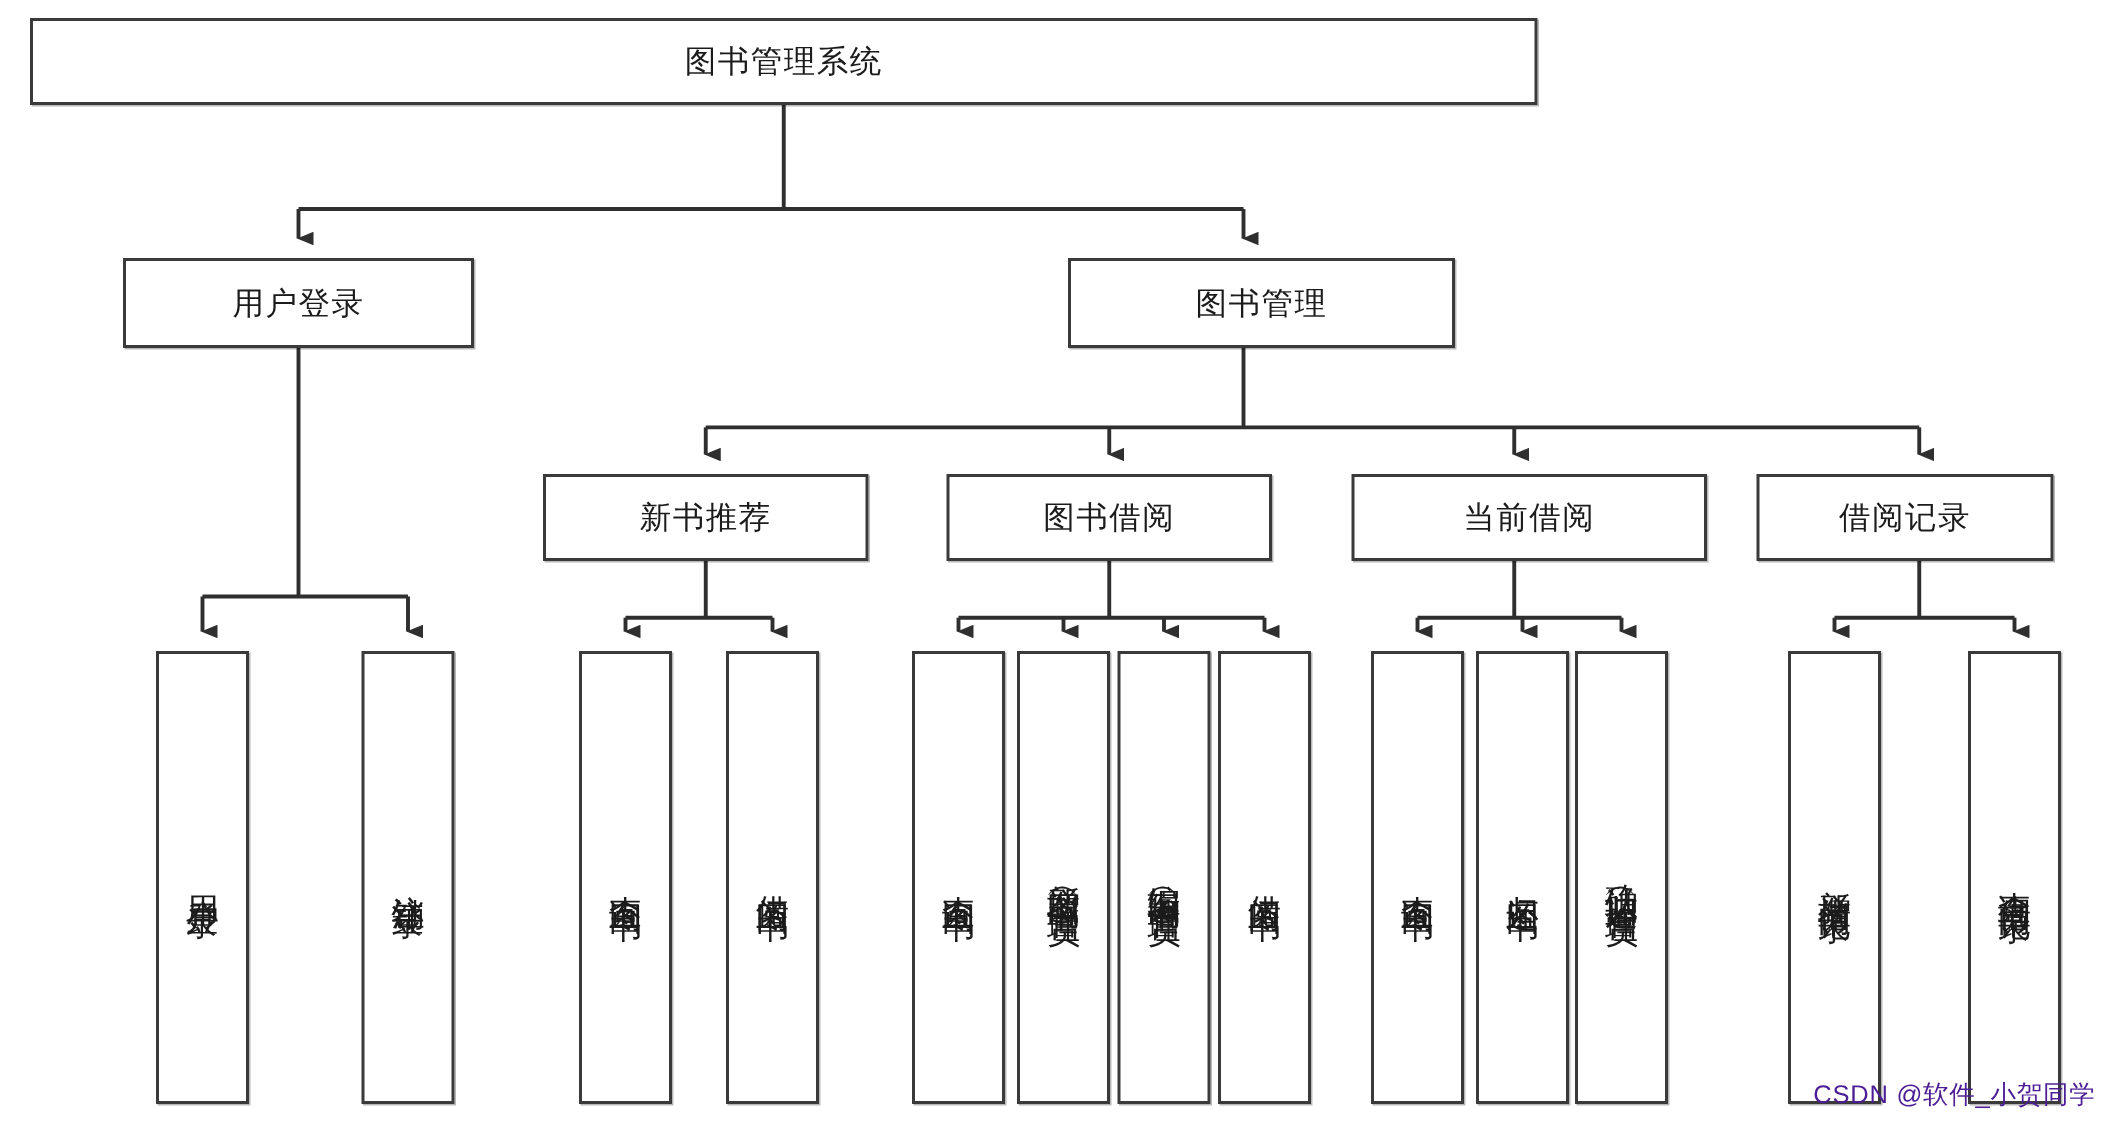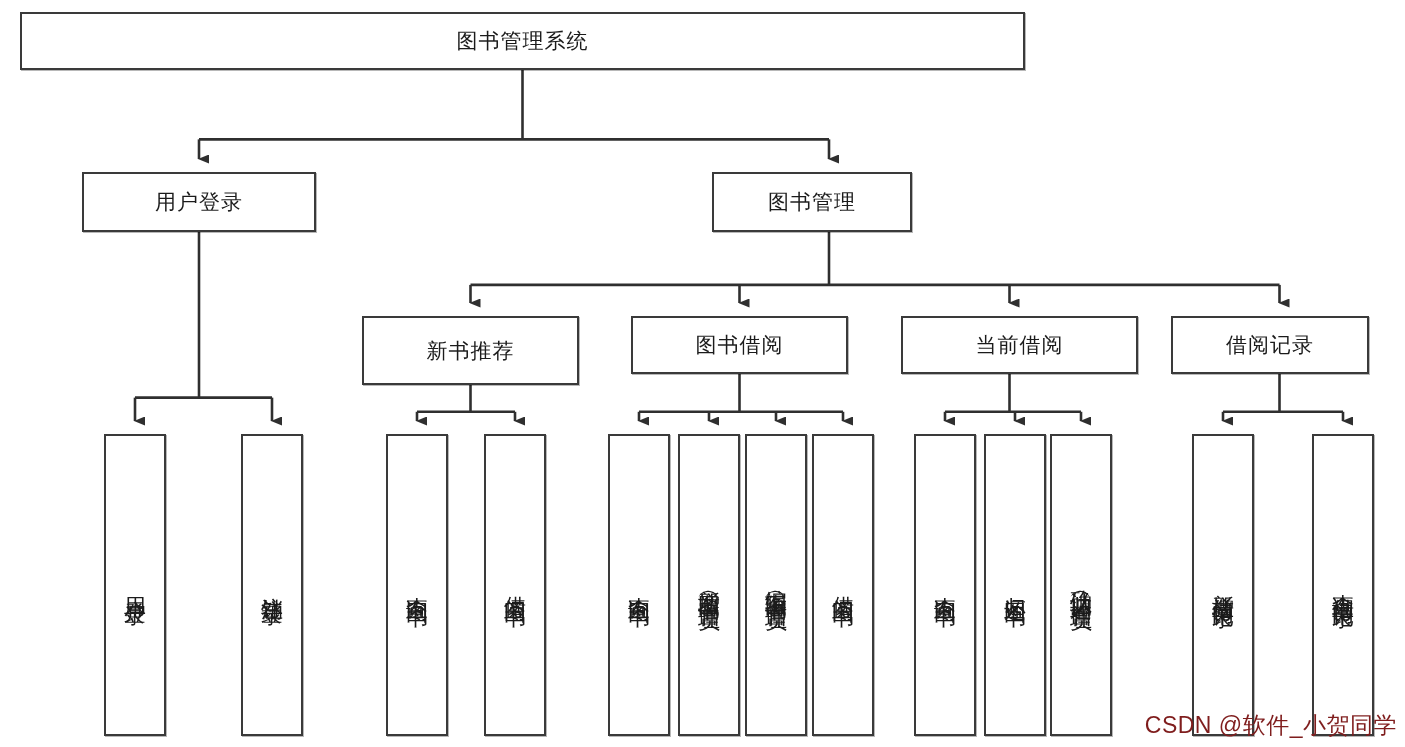--- a/index.html
+++ b/index.html
@@ -58,22 +58,22 @@
     position: absolute;
     left: 0; top: 0;
     width: 1405px;
     height: 747px;
     pointer-events: none;
   }
   .watermark {
     position: absolute;
     right: 8px;
     bottom: 6px;
-    font-size: 23px;
-    color: #7f1d1d;
+    font-size: 17px;
+    color: #4c1d95;
     white-space: nowrap;
     letter-spacing: 0.5px;
   }
 </style>
 </head>
 <body>
 
 <div id="diagram-root">
   <svg class="connectors" id="connector-layer" width="1405" height="747" viewBox="0 0 1405 747" xmlns="http://www.w3.org/2000/svg">
     <defs>
@@ -117,24 +117,24 @@
         <path d="M1343,411.8 L1343,421" marker-end="url(#arrowhead)"></path>
       </g>
   </svg>
   <div id="node-layer">
       <div class="node-box" style="left: 20px; top: 12px; width: 1005px; height: 58px;">
         <div class="node-label-h">图书管理系统</div>
       </div>
       <div class="node-box" style="left: 82px; top: 172px; width: 234px; height: 60px;">
         <div class="node-label-h">用户登录</div>
       </div>
-      <div class="node-box" style="left: 712px; top: 172px; width: 200px; height: 60px;">
+      <div class="node-box" style="left: 712px; top: 172px; width: 258px; height: 60px;">
         <div class="node-label-h">图书管理</div>
       </div>
-      <div class="node-box" style="left: 362px; top: 316px; width: 217px; height: 69px;">
+      <div class="node-box" style="left: 362px; top: 316px; width: 217px; height: 58px;">
         <div class="node-label-h">新书推荐</div>
       </div>
       <div class="node-box" style="left: 631px; top: 316px; width: 217px; height: 58px;">
         <div class="node-label-h">图书借阅</div>
       </div>
       <div class="node-box" style="left: 901px; top: 316px; width: 237px; height: 58px;">
         <div class="node-label-h">当前借阅</div>
       </div>
       <div class="node-box" style="left: 1171px; top: 316px; width: 198px; height: 58px;">
         <div class="node-label-h">借阅记录</div>

